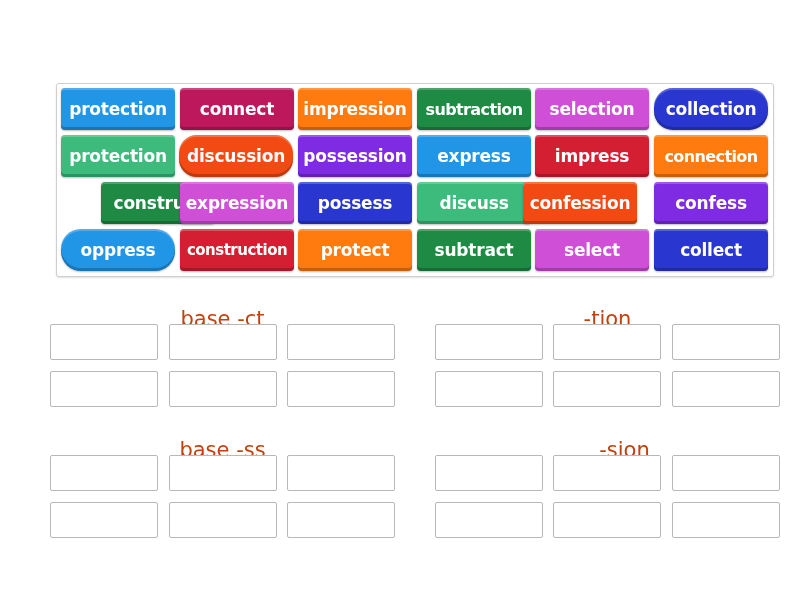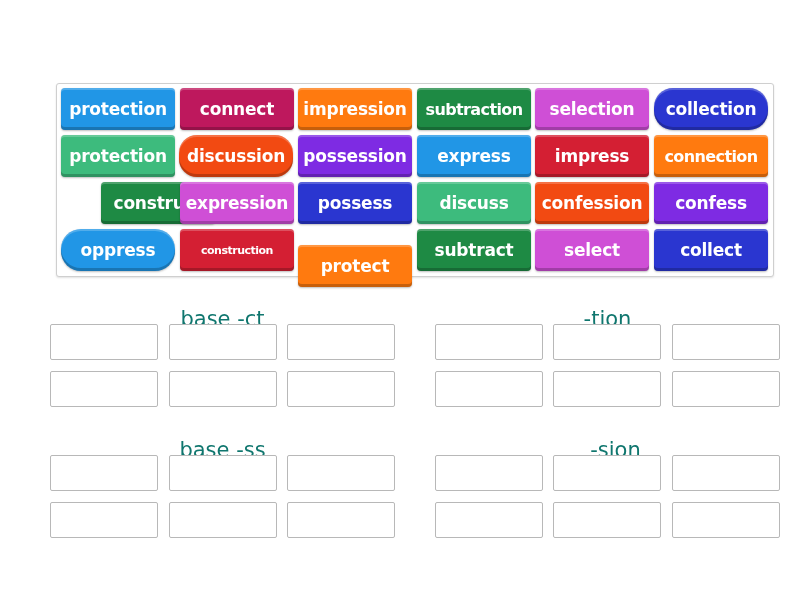--- a/index.html
+++ b/index.html
@@ -15,25 +15,25 @@
     }
     .tile {
       position: absolute; width: 114px; height: 42px;
       border-radius: 4px; color: #fff;
       font-weight: bold; font-size: 17px; letter-spacing: -0.2px;
       display: flex; align-items: center; justify-content: center;
       white-space: nowrap; overflow: hidden;
       box-shadow: inset 0 -3px 0 rgba(0,0,0,0.22), inset 0 2px 0 rgba(255,255,255,0.22), 0 1px 2px rgba(0,0,0,0.25);
       cursor: grab;
     }
-    .tile.small { font-size: 11px; letter-spacing: -0.5px; }
+    .tile.small { font-size: 15px; letter-spacing: -0.5px; }
     .tile.mid { font-size: 16px; letter-spacing: -0.6px; }
     .group-title {
       position: absolute; width: 345px; text-align: center;
-      font-size: 21px; color: #0f766e; font-weight: normal;
+      font-size: 21px; color: #c2410c; font-weight: normal;
     }
     .slot {
       position: absolute; width: 108px; height: 36px;
       border: 1px solid #b8b8b8; border-radius: 2px; background: #fff;
     }
   </style>
 </head>
 <body>
 
 <div class="tile-tray"></div>
@@ -49,26 +49,26 @@
 <div class="tile" style="left: 164px; top: 120px; background: rgb(242, 74, 18); border-radius: 18px;">discussion</div>
 <div class="tile" style="left: 283px; top: 120px; background: rgb(126, 43, 227);">possession</div>
 <div class="tile" style="left: 402px; top: 120px; background: rgb(33, 150, 230);">express</div>
 <div class="tile" style="left: 520px; top: 120px; background: rgb(212, 31, 51);">impress</div>
 <div class="tile mid" style="left: 639px; top: 120px; background: rgb(255, 122, 15);">connection</div>
 
 <div class="tile" style="left: 46px; top: 167px; background: rgb(30, 138, 68); margin-left: 40px;">construct</div>
 <div class="tile" style="left: 165px; top: 167px; background: rgb(207, 79, 214);">expression</div>
 <div class="tile" style="left: 283px; top: 167px; background: rgb(42, 54, 208);">possess</div>
 <div class="tile" style="left: 402px; top: 167px; background: rgb(61, 187, 125);">discuss</div>
-<div class="tile" style="left: 520px; top: 167px; background: rgb(242, 74, 18);">confession</div>
+<div class="tile" style="left: 508px; top: 167px; background: rgb(242, 74, 18);">confession</div>
 <div class="tile" style="left: 639px; top: 167px; background: rgb(126, 43, 227);">confess</div>
 
 <div class="tile" style="left: 46px; top: 214px; background: rgb(33, 150, 230); border-radius: 20px;">oppress</div>
 <div class="tile small" style="left: 165px; top: 214px; background: rgb(212, 31, 51);">construction</div>
-<div class="tile" style="left: 283px; top: 214px; background: rgb(255, 122, 15); margin-top: 16px;">protect</div>
+<div class="tile" style="left: 283px; top: 214px; background: rgb(255, 122, 15);">protect</div>
 <div class="tile" style="left: 402px; top: 214px; background: rgb(30, 138, 68);">subtract</div>
 <div class="tile" style="left: 520px; top: 214px; background: rgb(207, 79, 214);">select</div>
 <div class="tile" style="left: 639px; top: 214px; background: rgb(42, 54, 208);">collect</div>
 
 <div class="group-title" style="left:35px;top:277px">base -ct</div>
 <div class="slot" style="left:35px;top:309px"></div>
 <div class="slot" style="left:154px;top:309px"></div>
 <div class="slot" style="left:272px;top:309px"></div>
 <div class="slot" style="left:35px;top:356px"></div>
 <div class="slot" style="left:154px;top:356px"></div>
@@ -83,19 +83,19 @@
 <div class="slot" style="left:657px;top:356px"></div>
 
 <div class="group-title" style="left:35px;top:408px">base -ss</div>
 <div class="slot" style="left:35px;top:440px"></div>
 <div class="slot" style="left:154px;top:440px"></div>
 <div class="slot" style="left:272px;top:440px"></div>
 <div class="slot" style="left:35px;top:487px"></div>
 <div class="slot" style="left:154px;top:487px"></div>
 <div class="slot" style="left:272px;top:487px"></div>
 
-<div class="group-title" style="left:428px;top:408px">-sion</div>
+<div class="group-title" style="left:437px;top:408px">-sion</div>
 <div class="slot" style="left:420px;top:440px"></div>
 <div class="slot" style="left:538px;top:440px"></div>
 <div class="slot" style="left:657px;top:440px"></div>
 <div class="slot" style="left:420px;top:487px"></div>
 <div class="slot" style="left:538px;top:487px"></div>
 <div class="slot" style="left:657px;top:487px"></div>
 
 </body></html>

